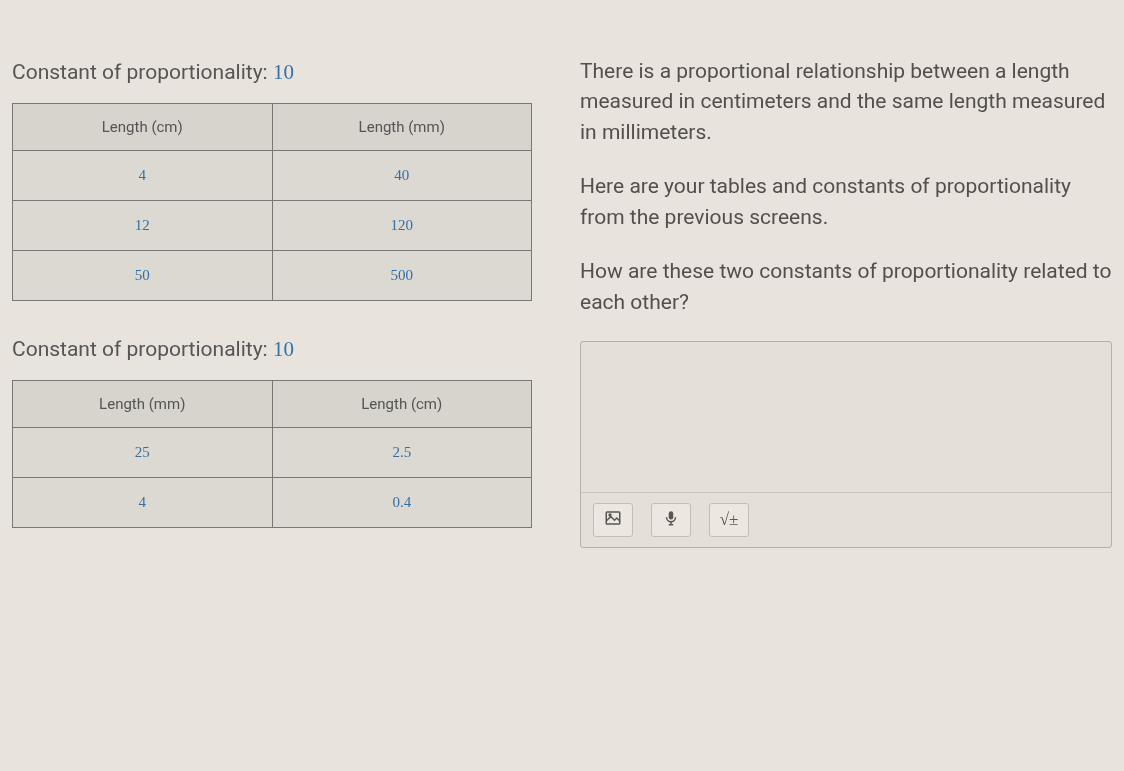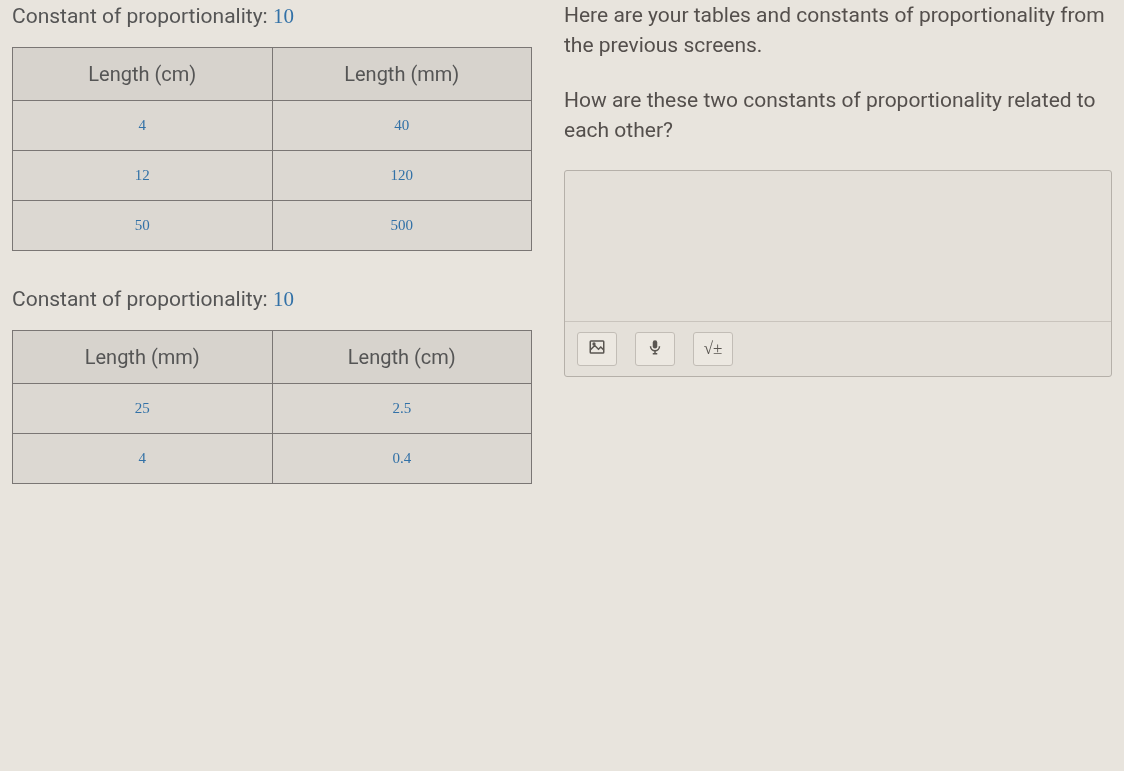--- a/index.html
+++ b/index.html
@@ -6,42 +6,43 @@
     body {
       font-family: -apple-system, BlinkMacSystemFont, "Segoe UI", Roboto, Helvetica, Arial, sans-serif;
       background: #e8e4dd;
       width: 1124px;
       height: 771px;
       overflow: hidden;
       color: #3a3a3a;
     }
     .page {
       display: flex;
-      padding: 0 12px;
-      gap: 32px;
+      padding: 8px 12px;
+      gap: 48px;
+      margin-top: 48px;
     }
     .left-col { width: 520px; flex-shrink: 0; }
     .right-col { flex: 1; padding-top: 0; }
     .cop-line {
       font-size: 21px;
       color: #555;
       margin-bottom: 18px;
       margin-top: 4px;
     }
     .cop-value { color: #3271a7; font-family: "Georgia", serif; }
     table.data {
       border-collapse: collapse;
       width: 100%;
       background: #d9d5cf;
       border: 1px solid #7a7674;
       margin-bottom: 36px;
     }
     table.data th {
       font-weight: 400;
-      font-size: 20px;
+      font-size: 15px;
       color: #555;
       padding: 14px 8px;
       border: 1px solid #7a7674;
       background: #d7d3cd;
       width: 50%;
     }
     table.data td {
       font-family: "Georgia", serif;
       font-size: 15px;
       color: #3271a7;
@@ -153,20 +154,21 @@
         <tr>
           <td>4</td>
           <td>0.4</td>
         </tr>
       </tbody>
     </table>
 
   </div>
 
   <div class="right-col">
+    <p class="prompt-text">There is a proportional relationship between a length measured in centimeters and the same length measured in millimeters.</p>
     <p class="prompt-text">Here are your tables and constants of proportionality from the previous screens.</p>
     <p class="prompt-text">How are these two constants of proportionality related to each other?</p>
 
     <div class="answer-box">
       <div class="answer-input" contenteditable="true" style=""></div>
       <div class="answer-toolbar">
         <div class="tool-btn">
           <span>
             <svg viewBox="0 0 24 24" fill="none" stroke="currentColor" stroke-width="2">
               <rect x="3" y="4" width="18" height="16" rx="1"></rect>

